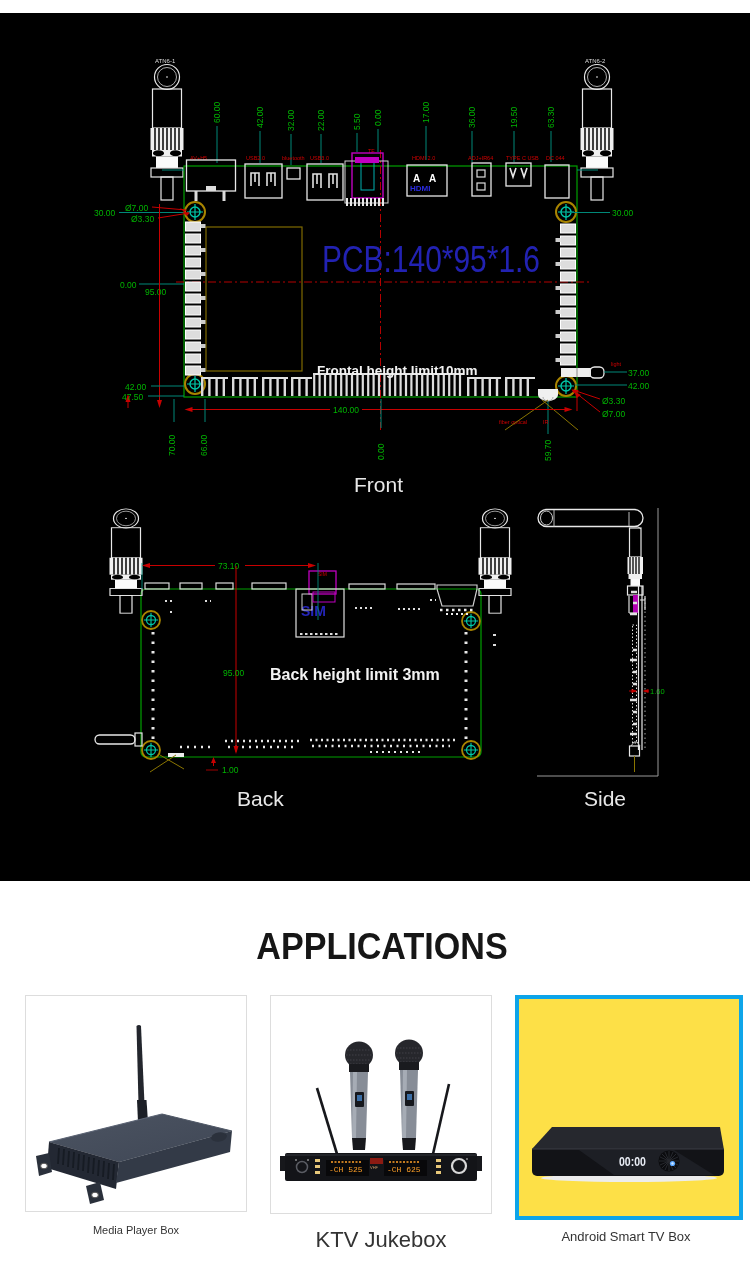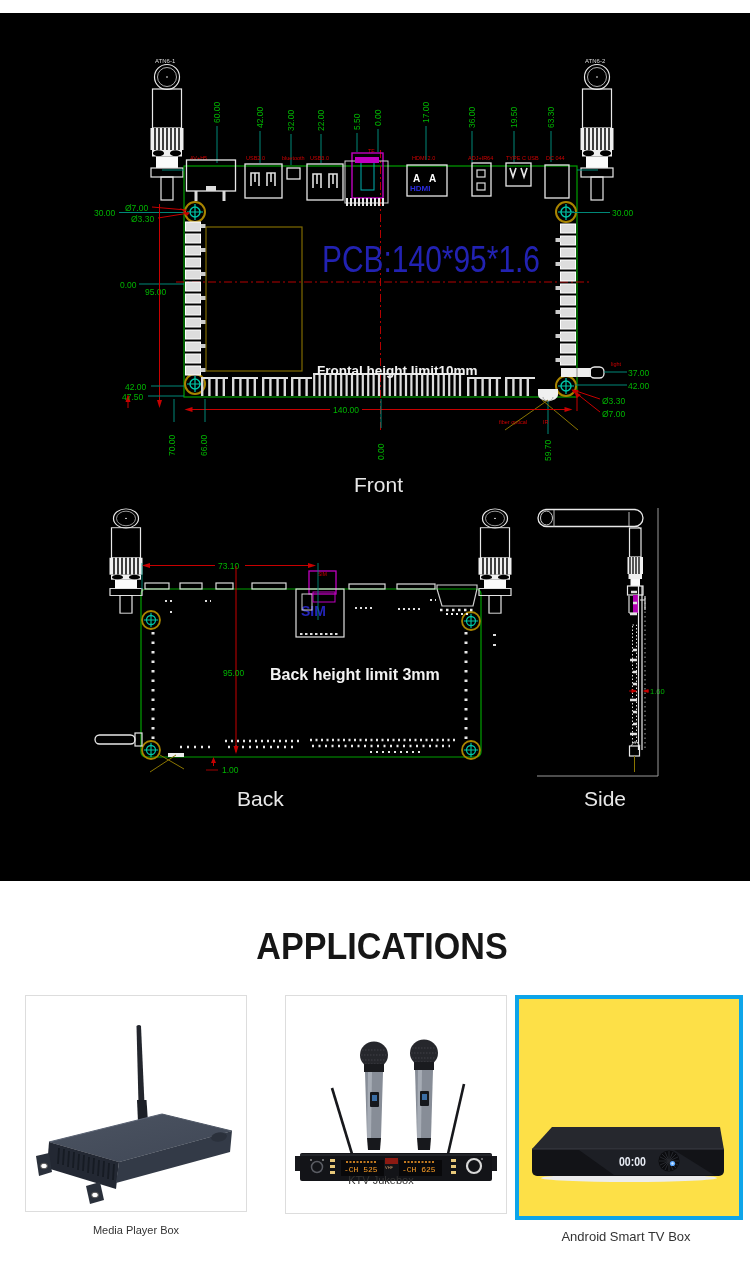--- a/index.html
+++ b/index.html
@@ -521,21 +521,21 @@
 <ellipse cx="193" cy="141" rx="8" ry="4.5" fill="#2b313c" transform="rotate(-10 193 141)"></ellipse>
 <defs>
         <linearGradient id="mgrad" x1="0" y1="0" x2="1" y2="1">
           <stop offset="0" stop-color="#525a68"></stop>
           <stop offset="1" stop-color="#3a4150"></stop>
         </linearGradient>
       </defs>
 </svg>
 </div>
 
-<div class="abs" style="left:270px;top:995px;width:220px;height:217px;border:1px solid #ddd;background:#fff;margin-left:15px;">
+<div class="abs" style="left:270px;top:995px;width:220px;height:217px;border:1px solid #ddd;background:#fff;">
 <svg width="220" height="217" viewBox="0 0 220 217" fill="none">
 
 <path d="M66 158L46 92" stroke="#17181c" stroke-width="2.6"></path>
 
 <path d="M162 158l16-70" stroke="#17181c" stroke-width="2.6"></path>
 
 <g>
 <ellipse cx="88" cy="59" rx="14" ry="13.5" fill="#26272c"></ellipse>
 <path d="M76 54h24M75 59h26M76 64h24M79 68h18" stroke="#404147" stroke-width="1" stroke-dasharray="1.5 1.5"></path>
 <rect x="78" y="68" width="20" height="8" fill="#1a1b1f"></rect>
@@ -615,15 +615,15 @@
           <path d="M150 152v20M140 162h20M143 155l14 14M157 155l-14 14M146 153l8 18M154 153l-8 18M141 158l18 8M141 166l18-8"></path>
         </g>
 <circle cx="153.5" cy="164.5" r="2.6" fill="#59a7ff"></circle>
 <circle cx="153.5" cy="164.5" r="1.2" fill="#cfe6ff"></circle>
       </g>
 </svg>
 </div>
 
 <div class="abs" style="left:25px;top:1224px;width:222px;text-align:center;font-size:11px;color:#333;">Media Player Box</div>
 
-<div class="abs" style="left:270px;top:1174px;width:222px;text-align:center;font-size:11px;color:#333;">KTV Jukebox</div>
+<div class="abs" style="left:270px;top:1227px;width:222px;text-align:center;font-size:22px;color:#333;">KTV Jukebox</div>
 
 <div class="abs" style="left:515px;top:1229px;width:222px;text-align:center;font-size:13px;color:#333;">Android Smart TV Box</div>
 
 </body></html>

